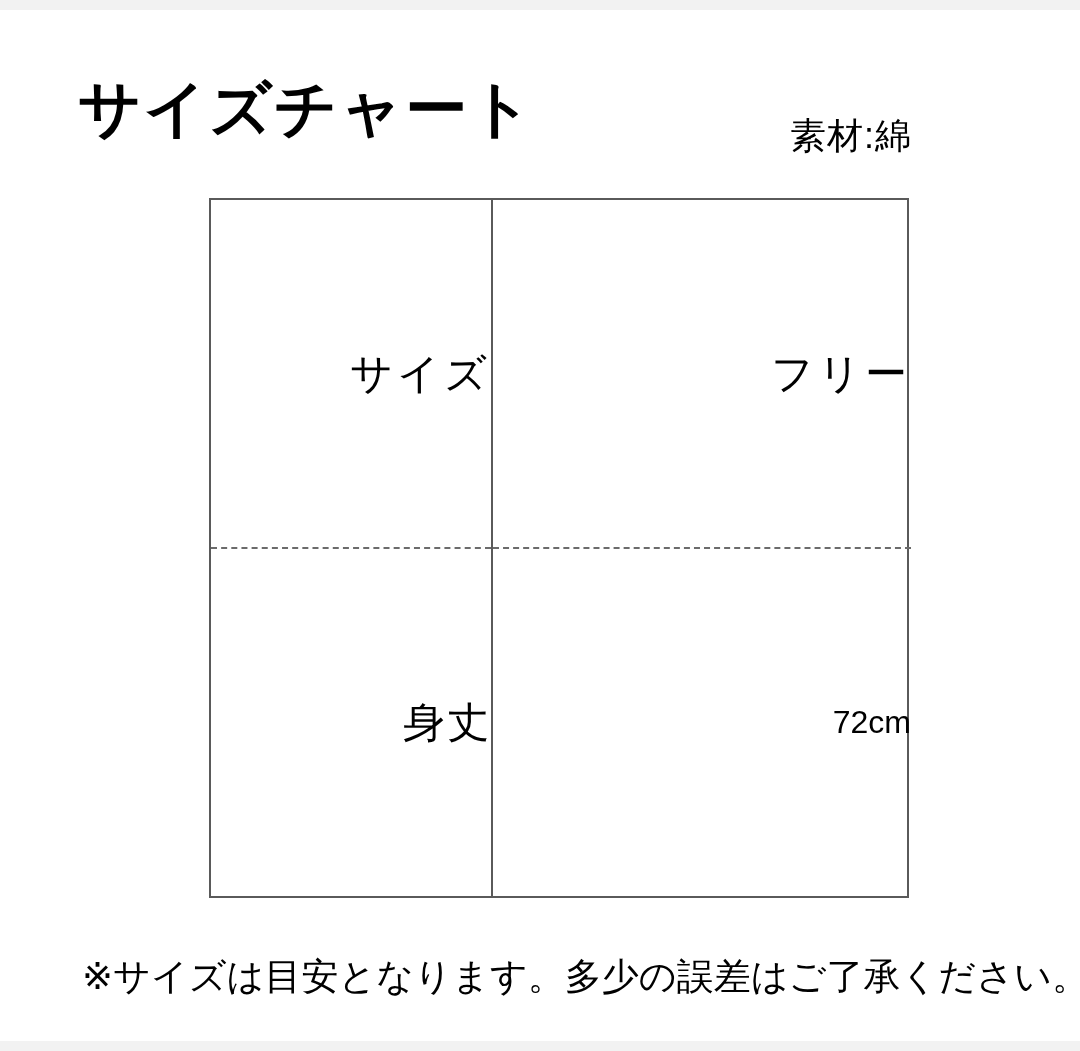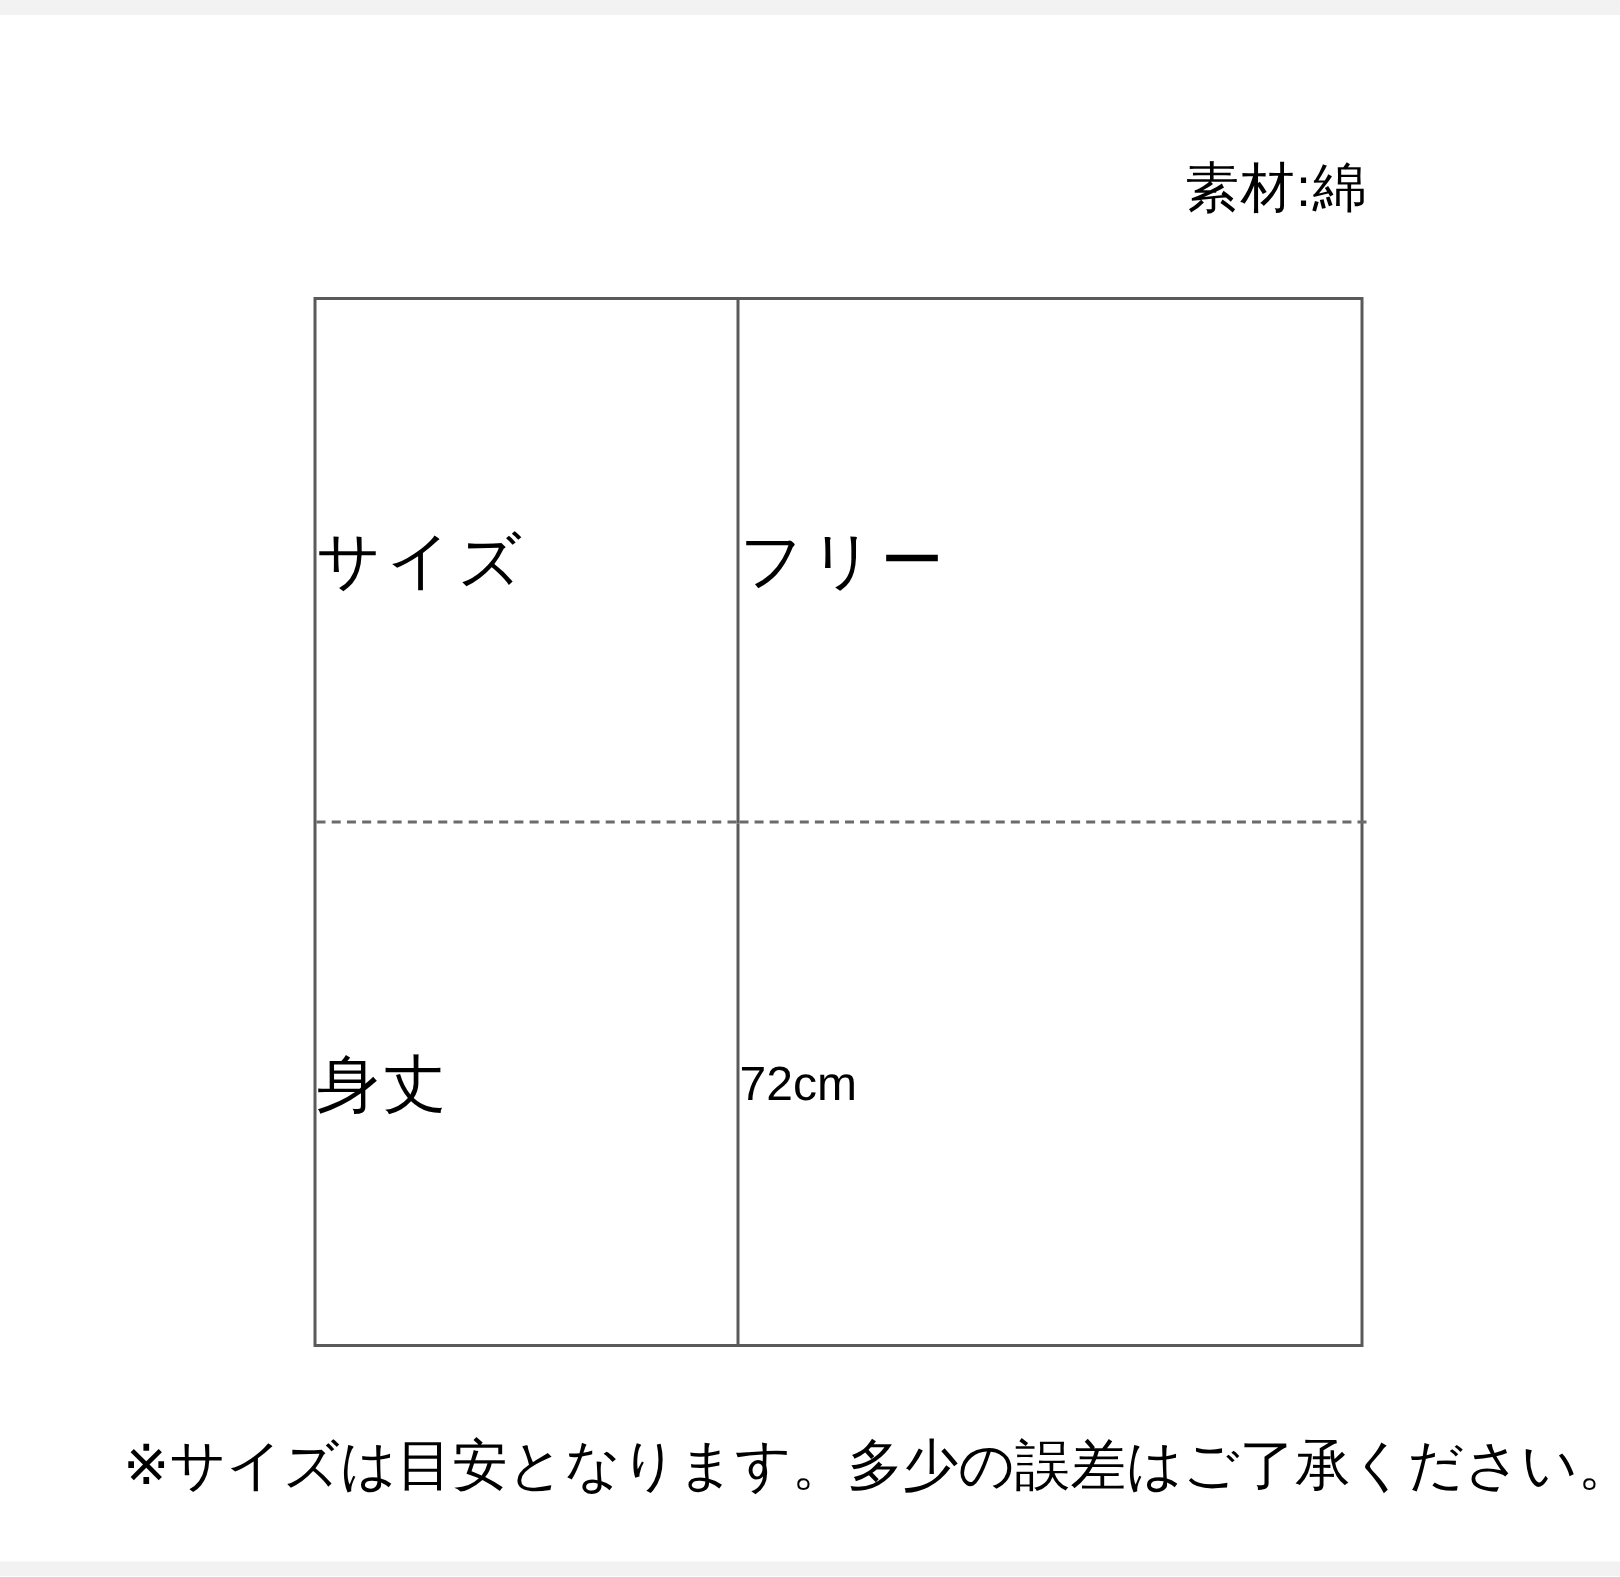--- a/index.html
+++ b/index.html
@@ -43,21 +43,21 @@
     font-size: 62px;
     font-weight: bold;
     letter-spacing: 2px;
     line-height: 1;
     white-space: nowrap;
   }
 
   .material {
     position: absolute;
     right: 168px;
-    top: 101px;
+    top: 112px;
     font-size: 36px;
     letter-spacing: 1px;
     white-space: nowrap;
     margin-left: 12px;
   }
 
   .table-wrap {
     position: absolute;
     left: 209px;
     top: 198px;
@@ -69,21 +69,21 @@
 
   .table {
     width: 100%;
     height: 100%;
     border-collapse: collapse;
     table-layout: fixed;
   }
 
   .table td {
     height: 140px;
-    text-align: left;
+    text-align: right;
     vertical-align: middle;
     font-size: 42px;
     letter-spacing: 2px;
     padding: 0;
   }
 
   .table tr + tr td {
     border-top: 2px dashed #6b6b6b;
   }
 
@@ -113,20 +113,21 @@
   }
 </style>
 </head>
 <body>
 
 <div class="page">
 
   <div class="edge-band-top"></div>
   <div class="edge-band-bottom"></div>
 
+  <div class="title">サイズチャート</div>
 
   <div class="material">素材:綿</div>
 
   <div class="table-wrap">
     <table class="table">
       <tbody>
         <tr class="header-row">
           <td class="col-label">サイズ</td>
           <td class="col-value">フリー</td>
         </tr>

